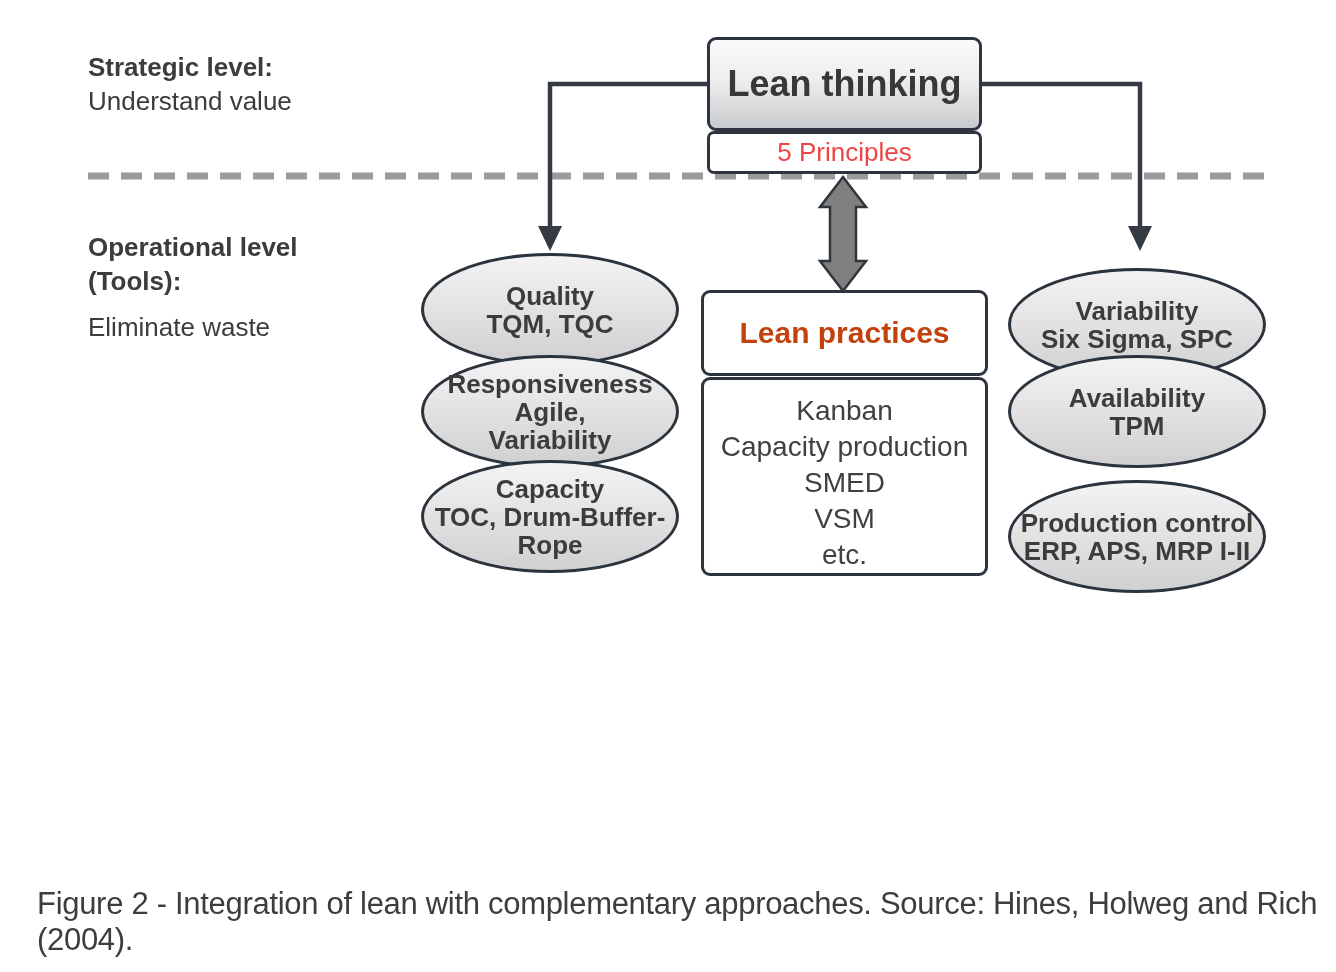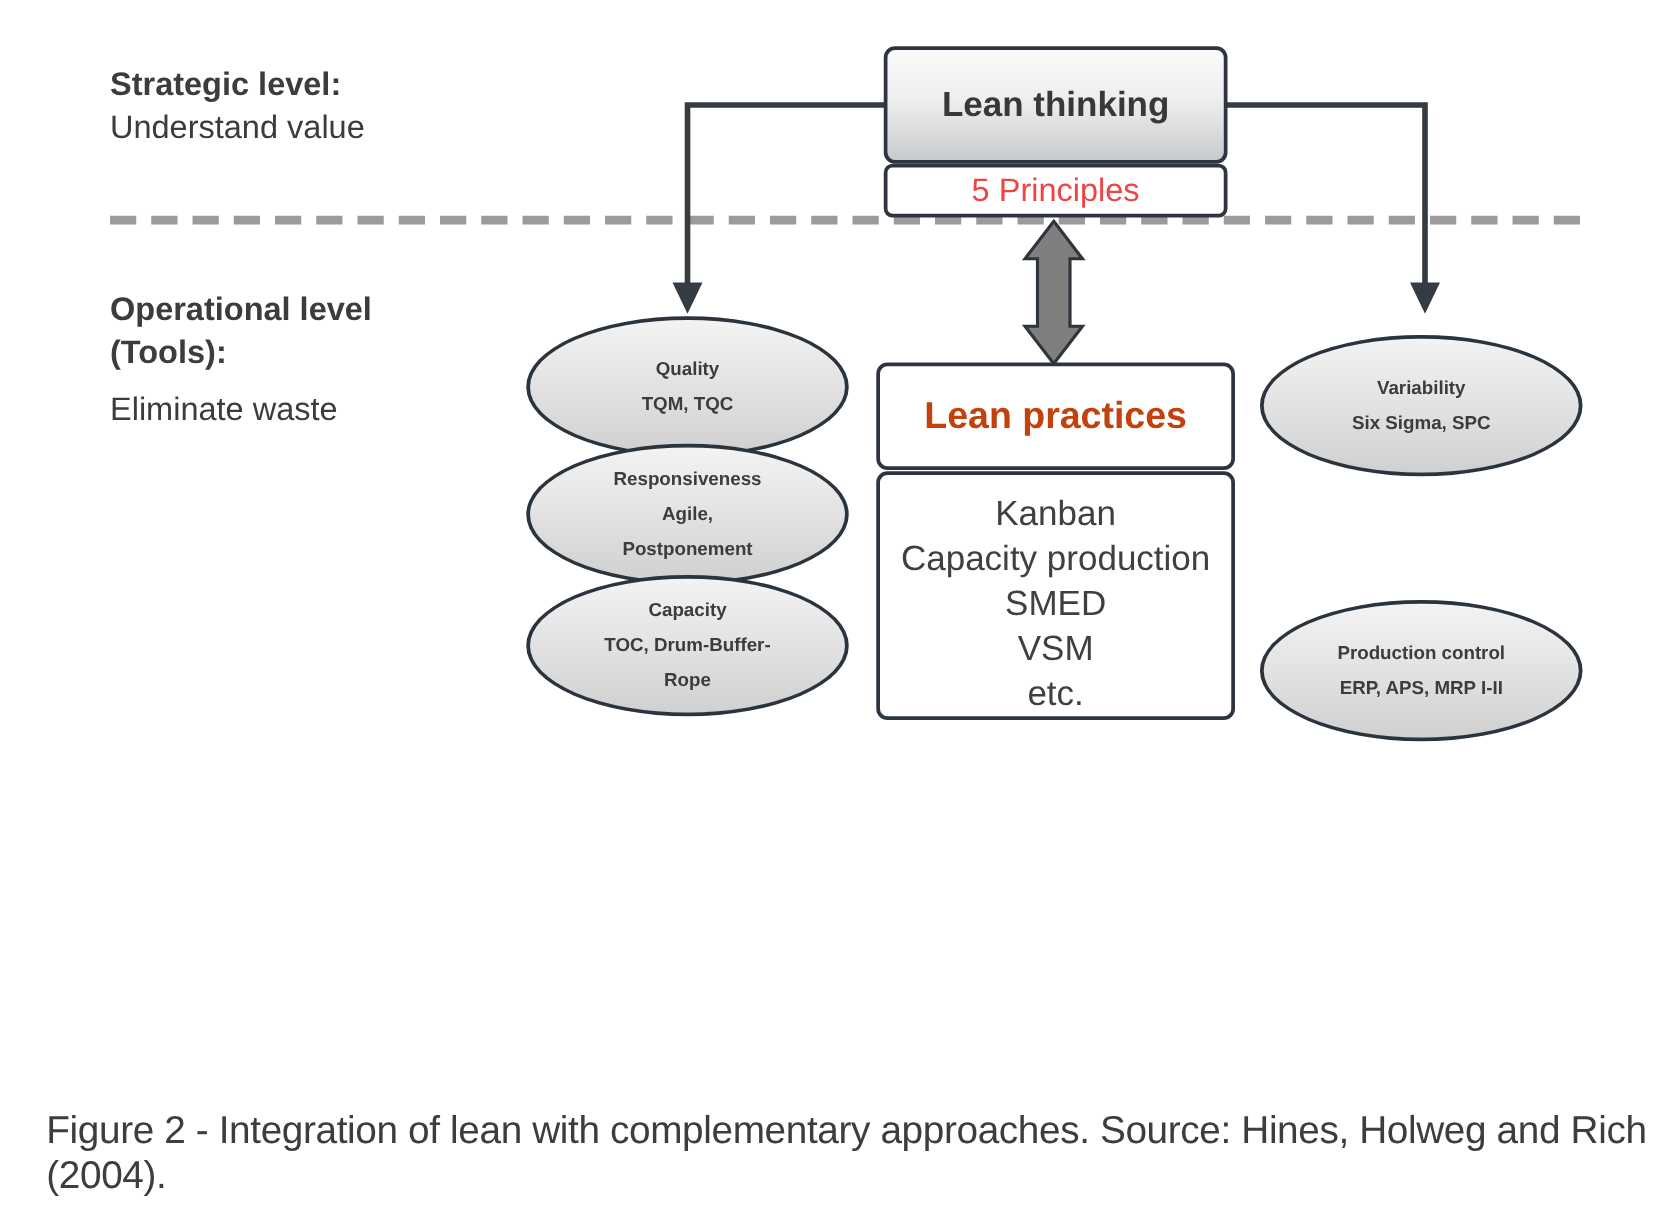--- a/index.html
+++ b/index.html
@@ -38,21 +38,21 @@
     border: 3px solid #2e3540;
     background: #ffffff;
   }
   .box-gradient {
     background: linear-gradient(180deg, #fafafa 0%, #eeeeee 45%, #c8cbcd 100%);
   }
   .lean-thinking {
     left: 707px; top: 37px;
     width: 275px; height: 94px;
     border-radius: 9px;
-    font-size: 28px;
+    font-size: 36px;
     font-weight: bold;
     color: #383838;
   }
   .five-principles {
     left: 707px; top: 131px;
     width: 275px; height: 43px;
     border-radius: 7px;
     font-size: 26px;
     color: #ef4444;
   }
@@ -75,21 +75,21 @@
   }
   .lean-practices-list .practice-line {
     line-height: 36px;
     display: block;
   }
   .oval {
     width: 258px; height: 113px;
     border: 3px solid #2b333d;
     border-radius: 50%;
     background: linear-gradient(180deg, #f3f3f3 0%, #e4e4e4 45%, #d0d0d0 100%);
-    font-size: 15px;
+    font-size: 26px;
     font-weight: bold;
     line-height: 28px;
     color: #3c3c3c;
   }
   .oval .oval-sub { white-space: pre-line; }
   .side-label {
     position: absolute;
     left: 88px;
     z-index: 2;
     font-size: 26px;
@@ -157,32 +157,36 @@
     <span class="practice-line">etc.</span>
   </div>
 
   <div class="node oval" style="left:421px; top:253px;">
     <span class="oval-title">Quality</span>
     <span class="oval-sub">TQM, TQC</span>
   </div>
   <div class="node oval" style="left:421px; top:355px;">
     <span class="oval-title">Responsiveness</span>
     <span class="oval-sub">Agile,
-Postponement</span>
+Variability</span>
   </div>
   <div class="node oval" style="left:421px; top:460px;">
     <span class="oval-title">Capacity</span>
     <span class="oval-sub">TOC, Drum-Buffer-
 Rope</span>
   </div>
 
   <div class="node oval" style="left:1008px; top:268px;">
     <span class="oval-title">Variability</span>
     <span class="oval-sub">Six Sigma, SPC</span>
   </div>
+  <div class="node oval" style="left:1008px; top:355px;">
+    <span class="oval-title">Availability</span>
+    <span class="oval-sub">TPM</span>
+  </div>
   <div class="node oval" style="left:1008px; top:480px;">
     <span class="oval-title">Production control</span>
     <span class="oval-sub">ERP, APS, MRP I-II</span>
   </div>
 
   <div class="caption">Figure 2 - Integration of lean with complementary approaches. Source: Hines, Holweg and Rich (2004).</div>
 
 </div>
 
 </body></html>

